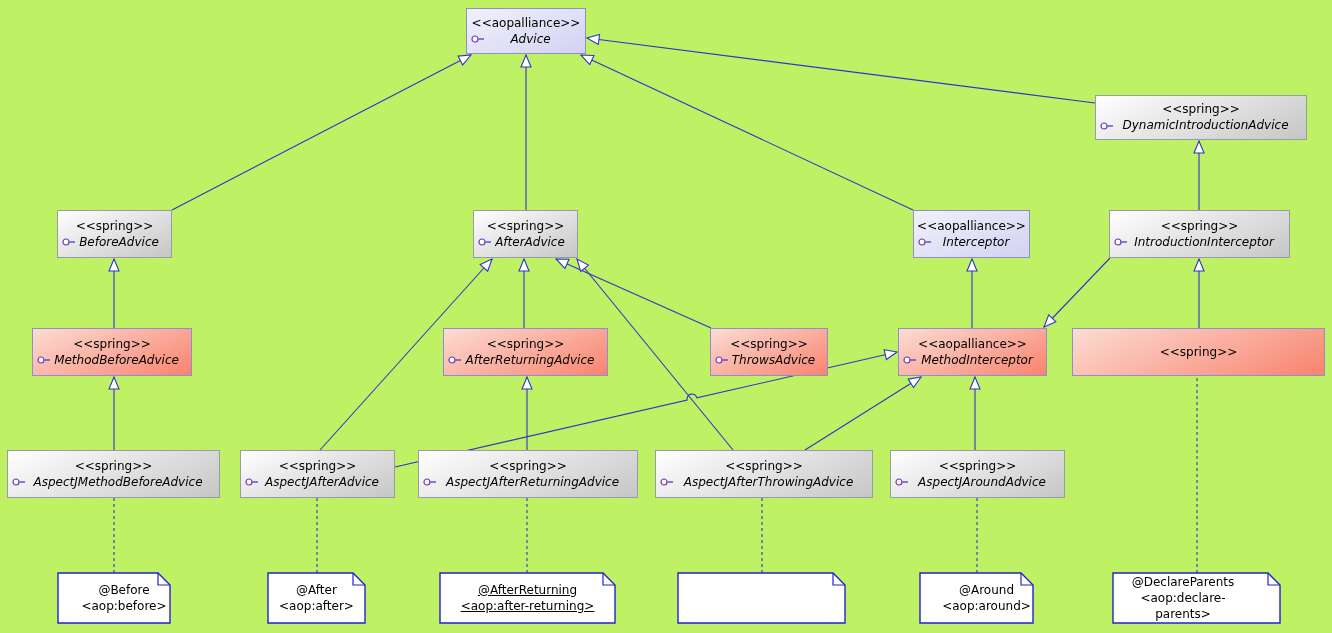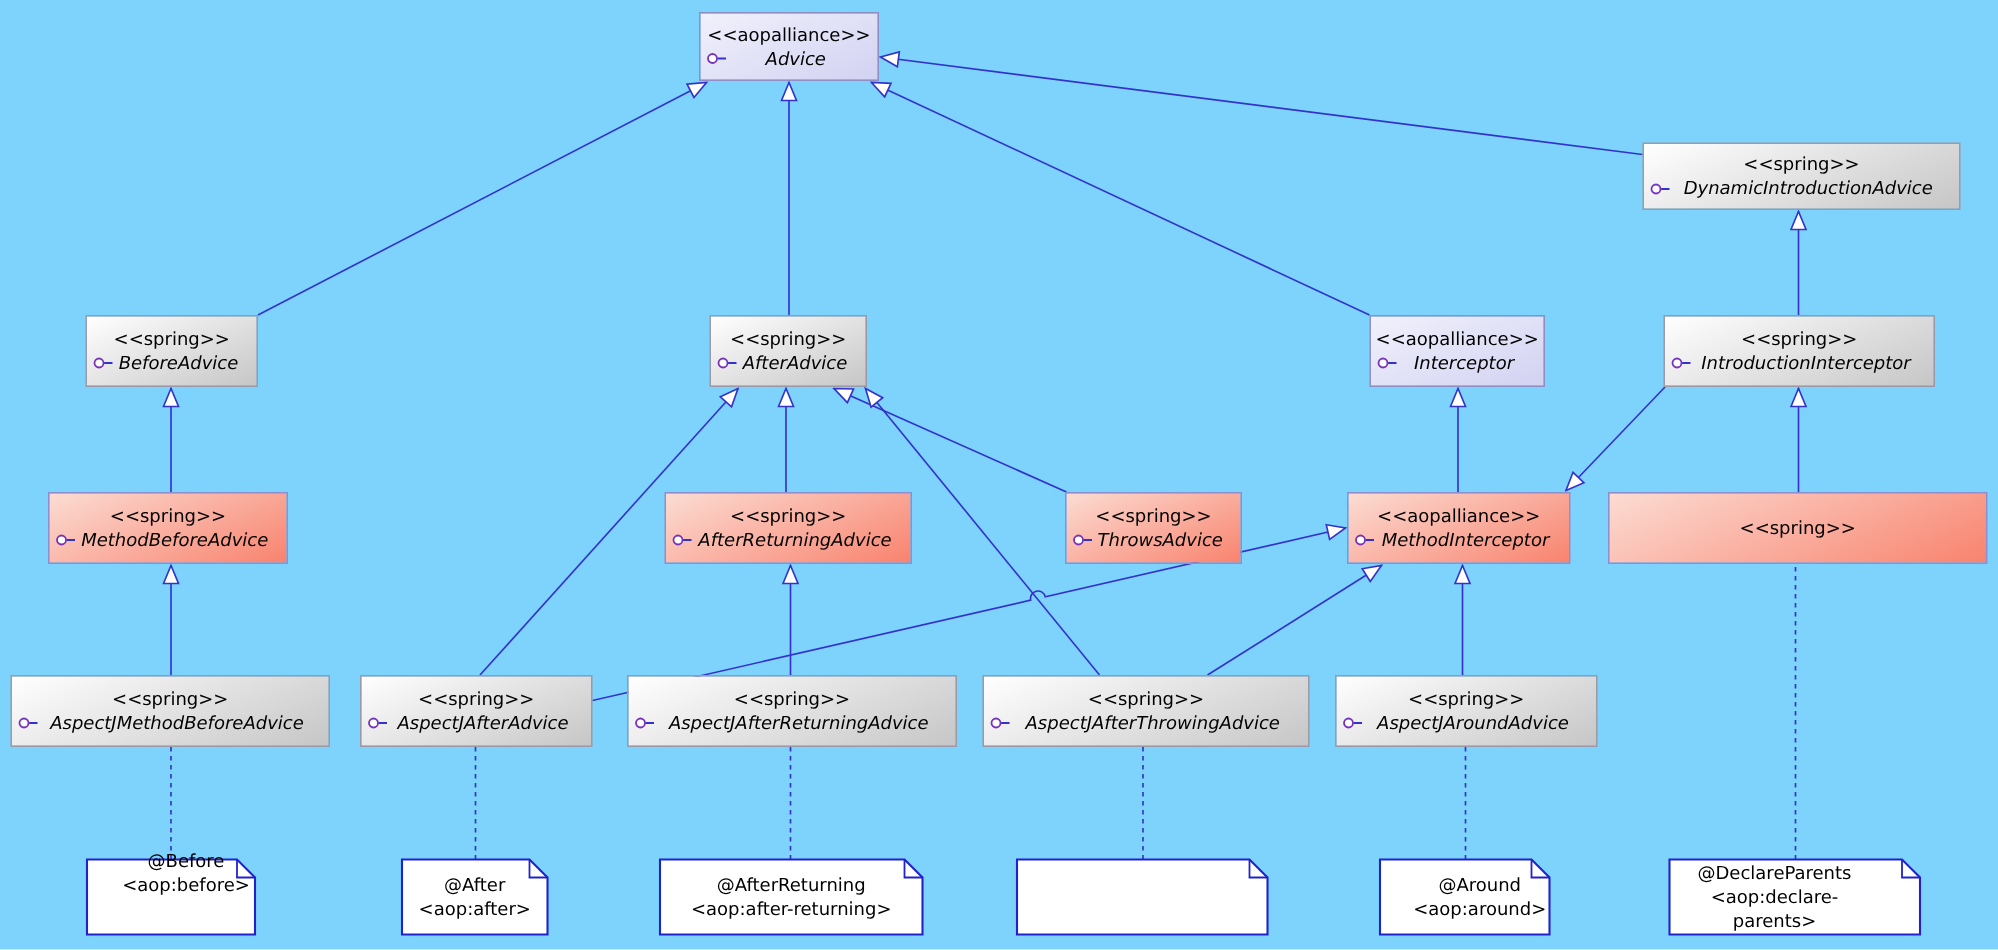--- a/index.html
+++ b/index.html
@@ -1,16 +1,16 @@
 <!DOCTYPE html>
 <html><head>
 <meta charset="utf-8">
 <style>
   html,body{margin:0;padding:0;background:#ffffff;}
-  #canvas{position:relative;width:1332px;height:633px;background:#7dd3fc;overflow:hidden;
+  #canvas{position:relative;width:1332px;height:633px;background:#bef264;overflow:hidden;
           font-family:"DejaVu Sans","Liberation Sans",sans-serif;}
   #edges-layer{position:absolute;left:0;top:0;width:1332px;height:633px;}
   .edge{fill:none;stroke:#3333cc;stroke-width:1.1;}
   .edge.dashed{stroke-dasharray:3,3;}
   .note-shape{fill:#ffffff;stroke:#2222cc;stroke-width:1.4;}
   .note-fold{fill:none;stroke:#2222cc;stroke-width:1.2;}
   .box{position:absolute;box-sizing:border-box;border:1px solid #9898b4;
        display:flex;flex-direction:column;justify-content:center;gap:2px;
        font-size:12px;color:#000;text-align:center;}
   .kind-blue{background:linear-gradient(155deg,#f1f1fc 0%,#d2d2f2 100%);border-color:#8f8fc4;}
@@ -170,29 +170,29 @@
           <line x1="7.4" y1="5" x2="13" y2="5" stroke="#3333cc" stroke-width="1.2"></line>
         </svg><span class="cname">AspectJAfterThrowingAdvice</span></div>
     </div>
     <div class="box kind-gray" style="left: 890px; top: 450px; width: 175px; height: 48px;">
       <div class="stereo">&lt;&lt;spring&gt;&gt;</div>
       <div class="nameline"><svg class="iface-icon" width="14" height="10" viewBox="0 0 14 10">
           <circle cx="4" cy="5" r="3" fill="#ffffff" stroke="#7733bb" stroke-width="1.2"></circle>
           <line x1="7.4" y1="5" x2="13" y2="5" stroke="#3333cc" stroke-width="1.2"></line>
         </svg><span class="cname">AspectJAroundAdvice</span></div>
     </div>
-    <div class="note-text" style="left: 58px; top: 557px; width: 132px; height: 50px;">
+    <div class="note-text" style="left: 58px; top: 573px; width: 132px; height: 50px;">
       <span>@Before</span>
       <span>&lt;aop:before&gt;</span>
     </div>
     <div class="note-text" style="left: 268px; top: 573px; width: 97px; height: 50px;">
       <span>@After</span>
       <span>&lt;aop:after&gt;</span>
     </div>
-    <div class="note-text" style="left: 440px; top: 573px; width: 175px; height: 50px;">
+    <div class="note-text" style="left: 440px; top: 573px; width: 175px; height: 50px; text-decoration: underline;">
       <span>@AfterReturning</span>
       <span>&lt;aop:after-returning&gt;</span>
     </div>
     <div class="note-text" style="left: 920px; top: 573px; width: 113px; height: 50px; margin-left: 10px;">
       <span>@Around</span>
       <span>&lt;aop:around&gt;</span>
     </div>
     <div class="note-text" style="left: 1113px; top: 573px; width: 140px; height: 50px;">
       <span>@DeclareParents</span>
       <span>&lt;aop:declare-parents&gt;</span>

